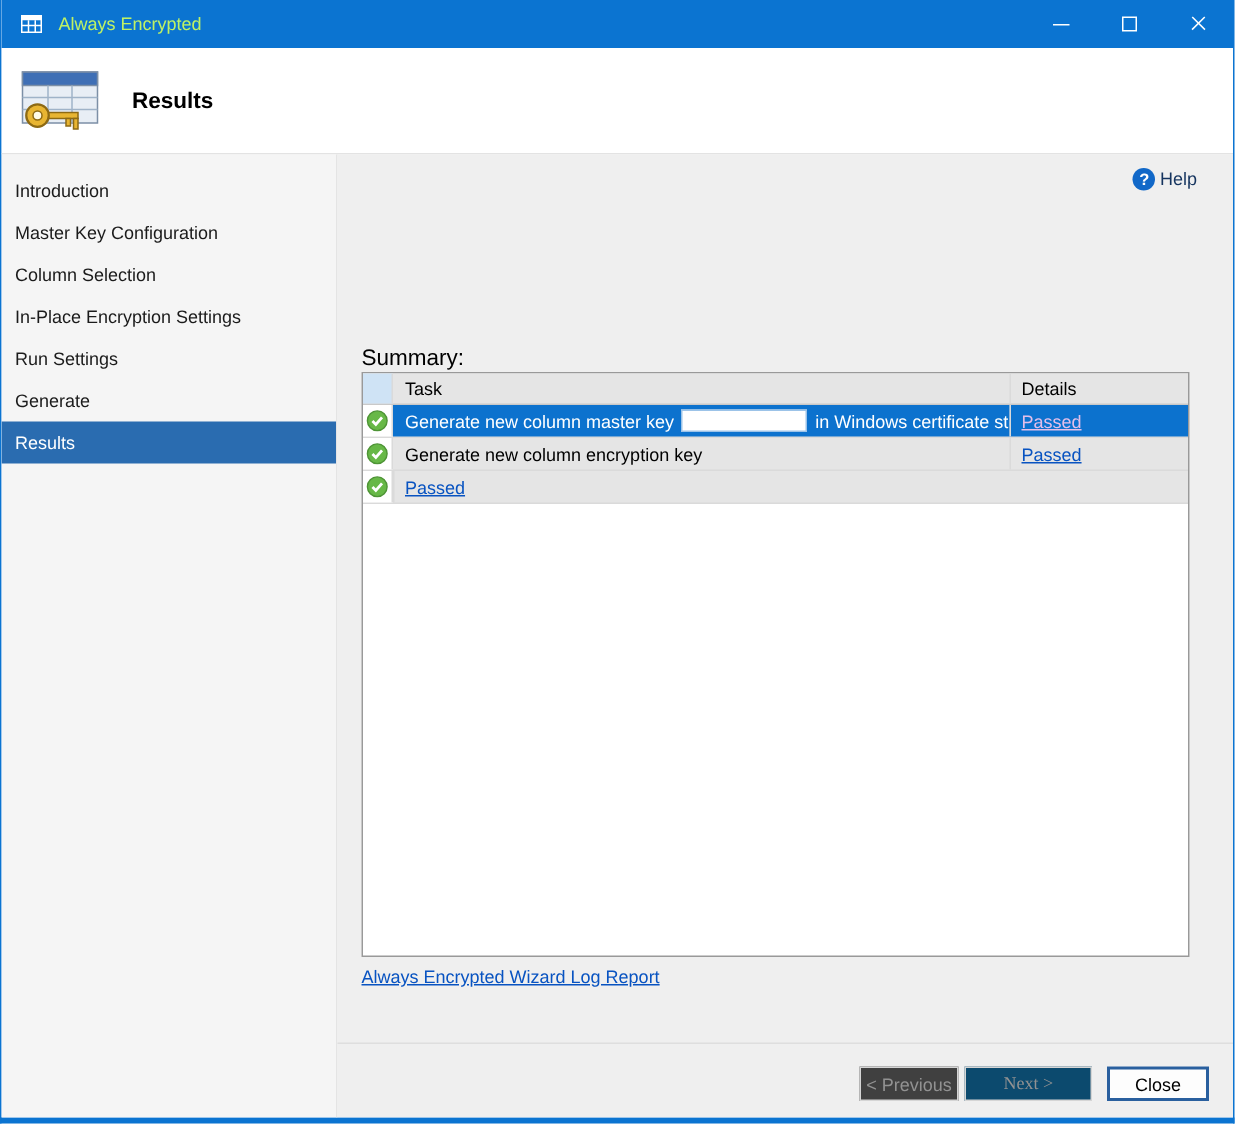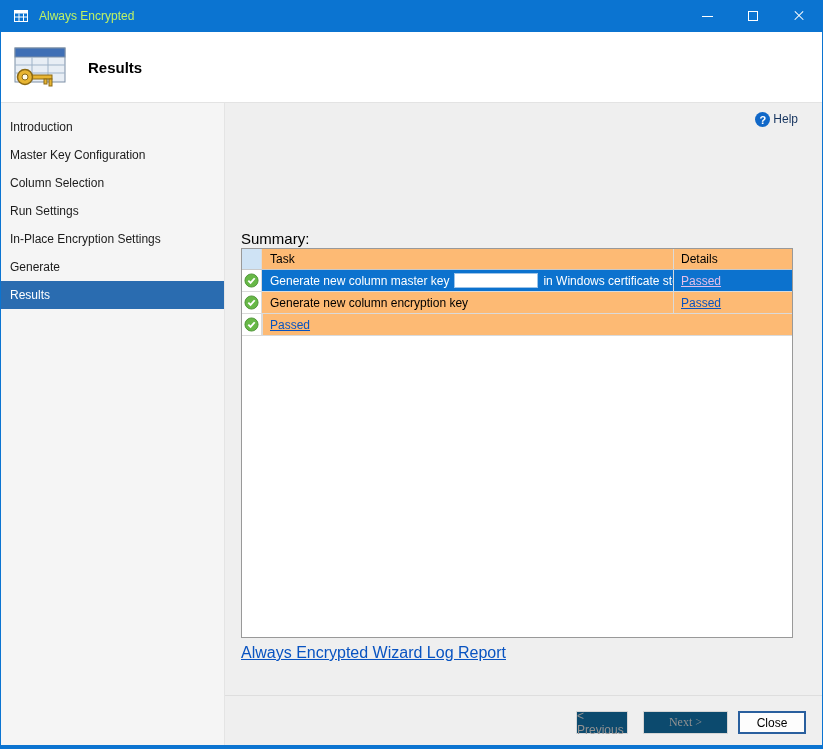--- a/index.html
+++ b/index.html
@@ -40,38 +40,38 @@
 
   .main { flex: 1; position: relative; background: #efefef; }
 
   .help { position: absolute; top: 9px; right: 24px; display: flex; align-items: flex-start; gap: 3px; font-size: 12px; color: #15345f; cursor: pointer; }
   .help-q { width: 15px; height: 15px; border-radius: 50%; background: #1168c8; color: #fff; font-size: 11px; font-weight: bold; display: flex; align-items: center; justify-content: center; }
   .help-q::before { content: "?"; }
 
   .summary-label { position: absolute; top: 127px; left: 16px; font-size: 15px; color: #000; }
 
   .table { position: absolute; top: 145px; left: 16px; width: 552px; height: 390px; background: #fff; border: 1px solid #999; font-size: 12px; color: #000; }
-  .trow { display: flex; height: 22px; align-items: stretch; border-bottom: 1px solid #dadada; background: #fdba74; }
+  .trow { display: flex; height: 22px; align-items: stretch; border-bottom: 1px solid #dadada; background: #e5e5e5; }
   .trow.thead { height: 21px; border-bottom: 1px solid #c9c9c9; }
   .cell-icon { width: 20px; flex: none; border-right: 1px solid #dadada; display: flex; align-items: center; justify-content: center; background: #fff; }
   .thead .cell-icon { background: #cfe3f5; }
   .cell-task { flex: 1; display: flex; align-items: center; padding-left: 8px; overflow: hidden; white-space: nowrap; }
   .cell-details { width: 119px; flex: none; border-left: 1px solid #dadada; display: flex; align-items: center; padding-left: 7px; }
   .trow.selected .cell-task, .trow.selected .cell-details { background: #0c72ce; color: #fff; align-items: center; }
   .passed { color: #0853c1; text-decoration: underline; cursor: pointer; }
   .trow.selected .passed { color: #e3bfe9; }
   .key-box { display: inline-block; width: 84px; height: 15px; background: #fff; border: 1px solid #9cc3e8; margin: 0 5px; flex: none; align-self: center; }
   .check-icon { width: 15px; height: 15px; display: block; }
 
-  .log-link { position: absolute; top: 541px; left: 16px; font-size: 16px; color: #0853c1; text-decoration: underline; cursor: pointer; }
+  .log-link { position: absolute; top: 541px; left: 16px; font-size: 12px; color: #0853c1; text-decoration: underline; cursor: pointer; }
 
   .footer-sep { position: absolute; top: 592px; left: 0; right: 0; border-top: 1px solid #dedede; }
   .footer { position: absolute; top: 608px; right: 16px; display: flex; align-items: center; }
   .btn { height: 23px; font-size: 12px; display: flex; align-items: center; justify-content: center; cursor: default; }
-  .btn-prev { width: 52px; background: #0c4a6e; border: 1px solid #d5d5d5; color: #929292; margin-right: 15px; }
+  .btn-prev { width: 66px; background: #404040; border: 1px solid #d5d5d5; color: #929292; margin-right: 4px; }
   .btn-next { width: 85px; background: #0c4a6e; border: 1px solid #d5d5d5; color: #929292; margin-right: 10px; font-family: Liberation Serif, serif; }
   .btn-close { width: 68px; background: #fdfdfd; border: 2px solid #295f9e; color: #000; }
 </style>
 </head>
 <body>
 
 <div class="window">
 
   <div class="titlebar">
     <svg class="app-icon" viewBox="0 0 16 16">
@@ -113,22 +113,22 @@
     </svg>
     <span class="page-title">Results</span>
   </div>
 
   <div class="content">
 
     <div class="sidebar">
       <div class="side-item">Introduction</div>
       <div class="side-item">Master Key Configuration</div>
       <div class="side-item">Column Selection</div>
+      <div class="side-item">In-Place Encryption Settings</div>
       <div class="side-item">Run Settings</div>
-      <div class="side-item">In-Place Encryption Settings</div>
       <div class="side-item">Generate</div>
       <div class="side-item selected">Results</div>
     </div>
 
     <div class="main">
 
       <div class="help">
         <span class="help-q"></span>
         <span>Help</span>
       </div>

